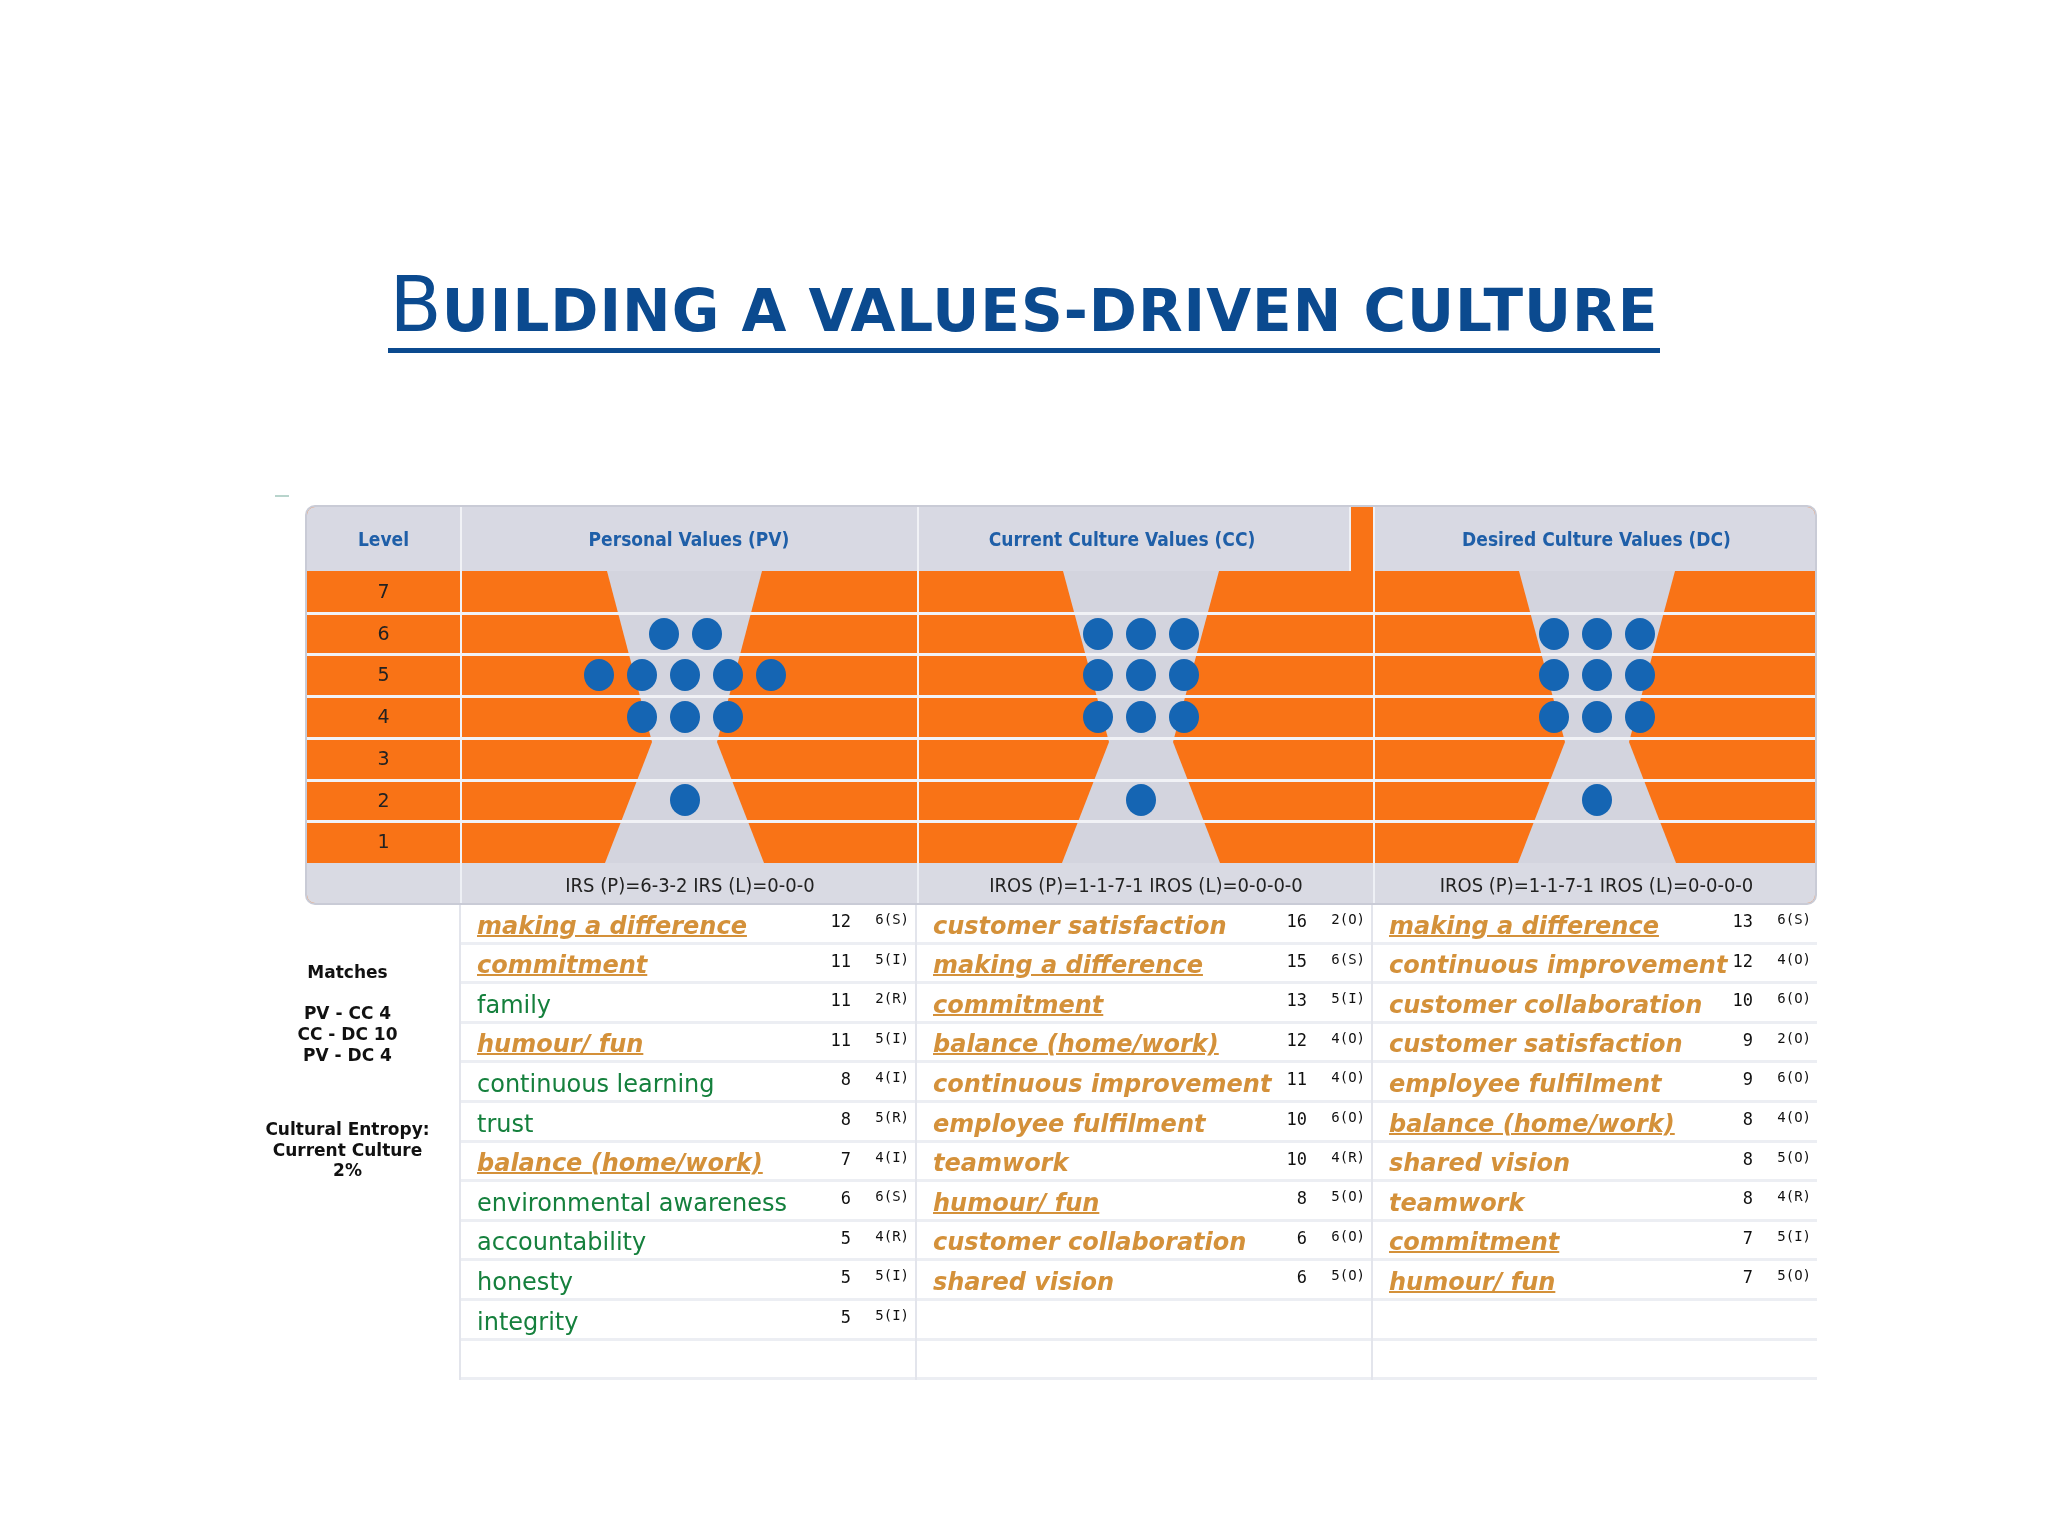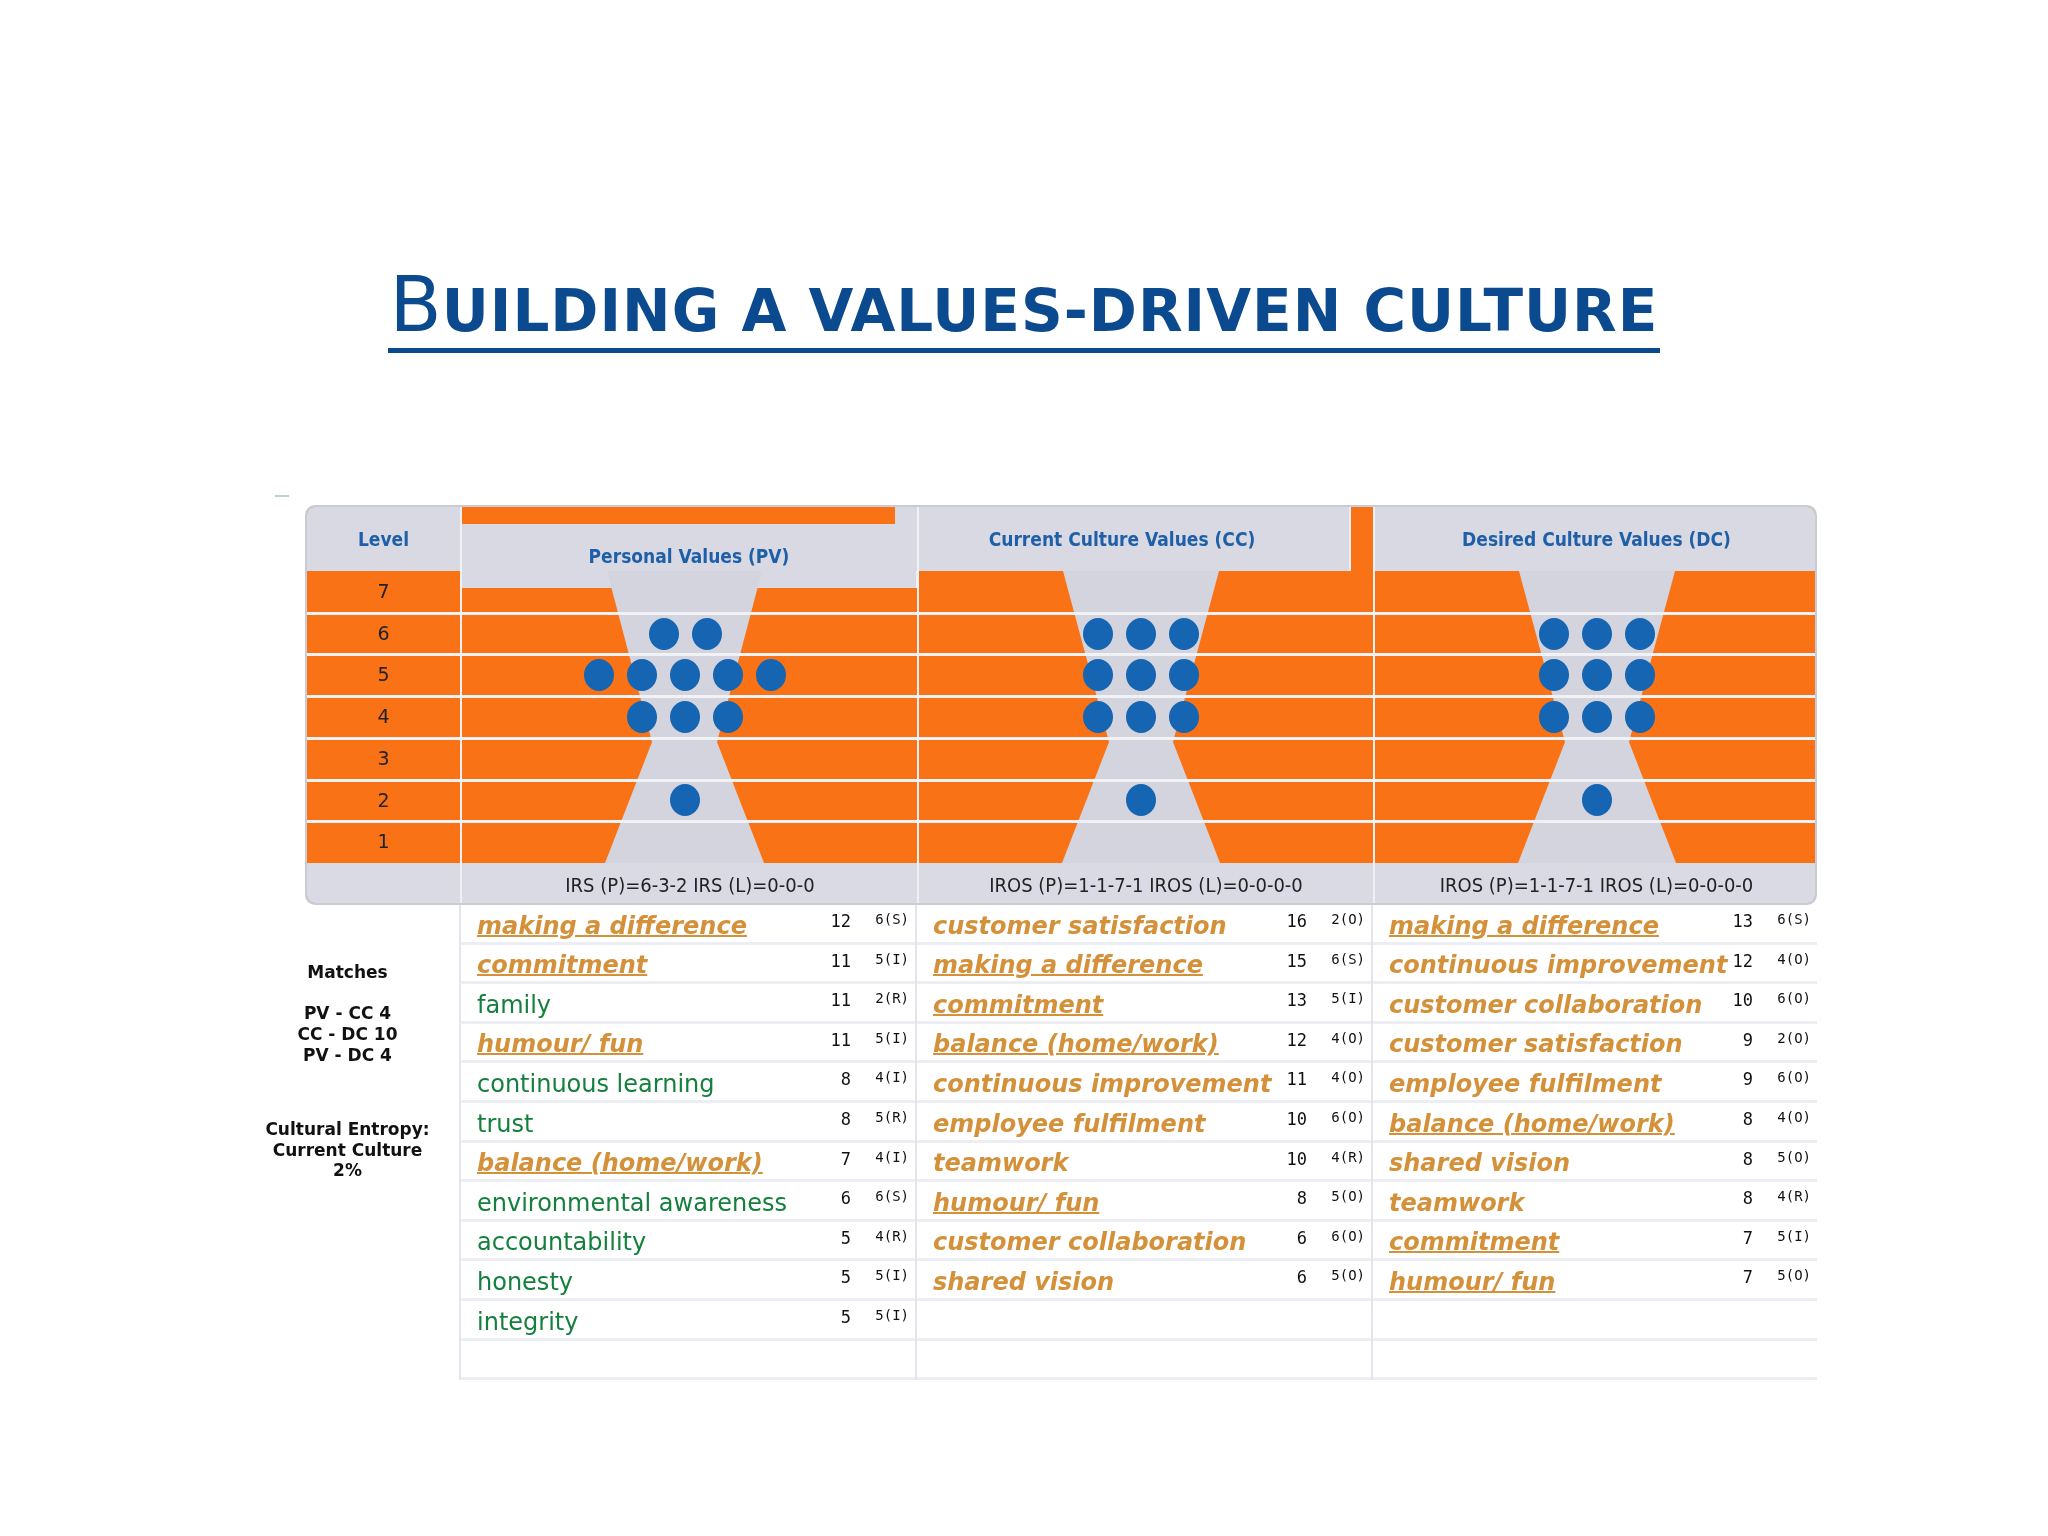--- a/index.html
+++ b/index.html
@@ -36,21 +36,21 @@
 <body>
 
 <div class="tick"></div>
 
 <div class="title">
   <span><b class="big" style="font-weight:normal">B</b><b class="small" style="font-weight:bold">UILDING A VALUES-DRIVEN CULTURE</b></span>
 </div>
 
 <div class="frame" id="frame">
   <div class="hdr" style="left:0;width:155px;">Level</div>
-  <div class="hdr" style="left:155px;width:456px;margin-top:17px;">Personal Values (PV)</div>
+  <div class="hdr" style="left:155px;width:456px;">Personal Values (PV)</div>
   <div class="hdr" style="left:588px;width:456px;">Current Culture Values (CC)</div>
   <div class="hdr" style="left:1067px;width:445px;border-right:none;">Desired Culture Values (DC)</div>
 
   <svg class="hg" style="left:0;top:0" width="1512" height="400">
     <polygon points="300,64 455,64 410,235 345,235" fill="#d3d4de"></polygon>
     <polygon points="345,235 410,235 457,356 298,356" fill="#d3d4de"></polygon>
     <polygon points="756,64 912,64 866,235 802,235" fill="#d3d4de"></polygon>
     <polygon points="802,235 866,235 913,356 755,356" fill="#d3d4de"></polygon>
     <polygon points="1212,64 1368,64 1322,235 1258,235" fill="#d3d4de"></polygon>
     <polygon points="1258,235 1322,235 1369,356 1211,356" fill="#d3d4de"></polygon>

